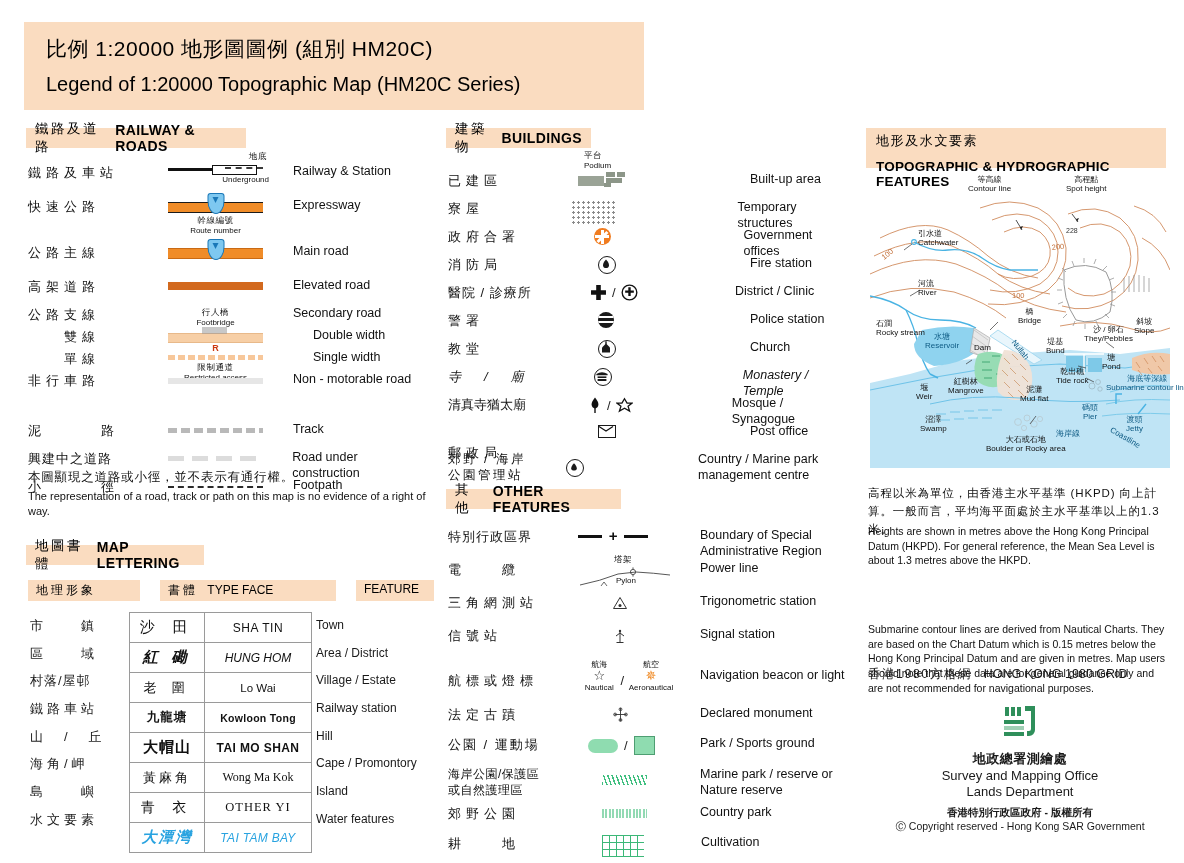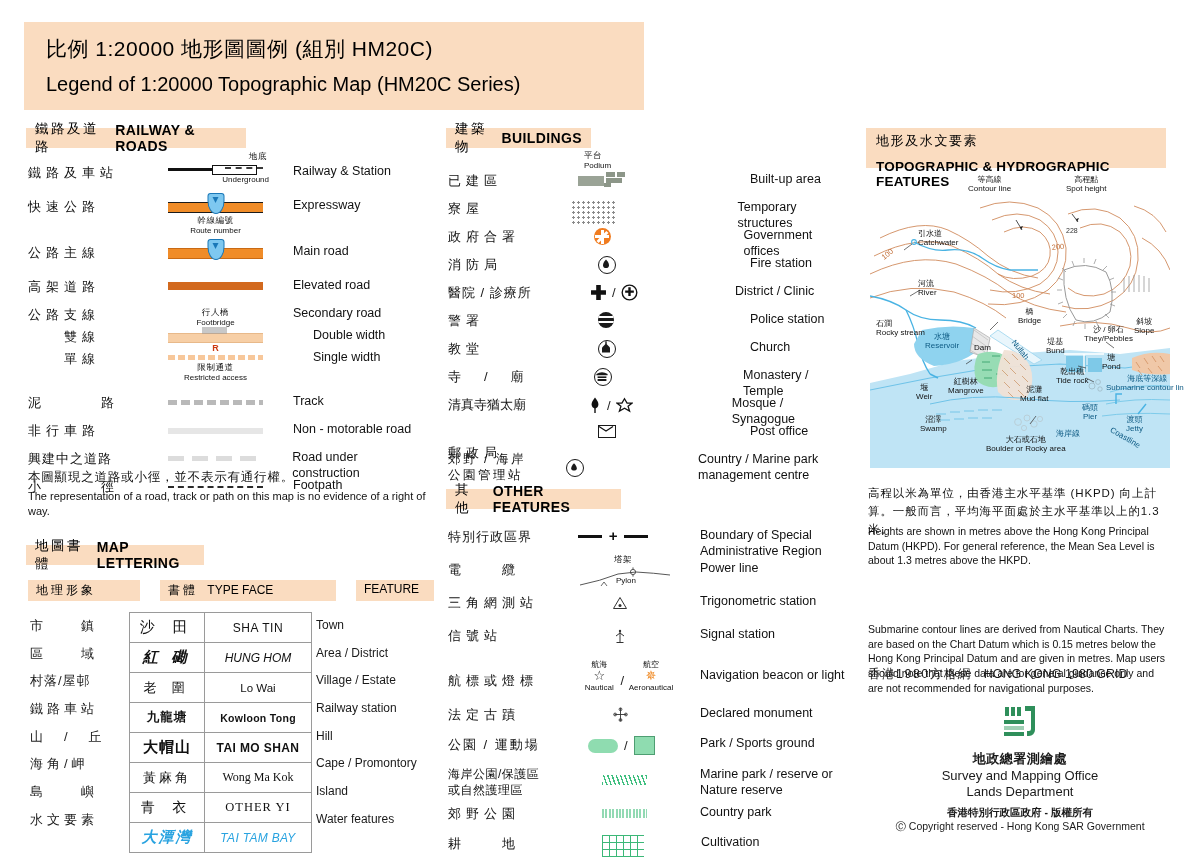--- a/index.html
+++ b/index.html
@@ -243,36 +243,36 @@
         <div class="bar-sec-s"></div>
         <div class="restrict-R">R</div>
         <div class="cap" style="position:absolute;left:0;right:0;top:13px;">
           <div class="c-zh">限制通道</div>
           <div>Restricted access</div>
         </div>
       </div>
       <div class="enlab" style="margin-left:50px;">Single width</div>
     </div>
 
-    <div class="row" style="height:26px;margin-top:24px;">
-      <div class="zhlab" style="width:120px;">
-        <span style="letter-spacing:60px;">泥路</span>
-      </div>
-      <div class="sym" style="width:95px;margin-left:20px;padding-top:6px;">
-        <div class="bar-track"></div>
-      </div>
-      <div class="enlab" style="margin-left:30px;">Track</div>
-    </div>
-
     <div class="row" style="height:26px;margin-top:2px;">
       <div class="zhlab" style="width:120px;letter-spacing:5px;">非行車路</div>
       <div class="sym" style="width:95px;margin-left:20px;padding-top:6px;">
         <div class="bar-nonmot"></div>
       </div>
       <div class="enlab" style="margin-left:30px;">Non - motorable road</div>
+    </div>
+
+    <div class="row" style="height:26px;margin-top:24px;">
+      <div class="zhlab" style="width:120px;">
+        <span style="letter-spacing:60px;">泥路</span>
+      </div>
+      <div class="sym" style="width:95px;margin-left:20px;padding-top:6px;">
+        <div class="bar-track"></div>
+      </div>
+      <div class="enlab" style="margin-left:30px;">Track</div>
     </div>
 
     <div class="row" style="height:26px;margin-top:2px;">
       <div class="zhlab" style="width:120px;letter-spacing:1px;">興建中之道路</div>
       <div class="sym" style="width:95px;margin-left:20px;padding-top:6px;">
         <div class="bar-underc"></div>
       </div>
       <div class="enlab" style="margin-left:30px;">Road under construction</div>
     </div>
 
@@ -451,21 +451,21 @@
         <div class="ico ico-circ">
           <svg width="16" height="16" viewBox="0 0 16 16" style="position:absolute;left:-1px;top:-1px;">
             <path d="M8 3.4 L12 7.6 L12 12.6 L4 12.6 L4 7.6 Z" fill="#1a1a1a"></path>
             <rect x="7.3" y="1.3" width="1.4" height="3.2" fill="#1a1a1a"></rect>
           </svg>
         </div>
       </div>
       <div class="enlab" style="margin-left:80px;">Church</div>
     </div>
 
-    <div class="row" style="height:28px;">
+    <div class="row" style="height:28px;font-style:italic;">
       <div class="zhlab" style="width:118px;letter-spacing:5px;">寺　/　廟</div>
       <div class="sym" style="width:92px;margin-left:12px;padding-left:20px;box-sizing:border-box;">
         <div class="ico ico-circ">
           <svg width="16" height="16" viewBox="0 0 16 16" style="position:absolute;left:-1px;top:-1px;">
             <path d="M2.4 6.1 Q8 2.2 13.6 6.1 L13.6 7.2 L2.4 7.2 Z" fill="#1a1a1a"></path>
             <rect x="3.6" y="8.4" width="8.8" height="1.6" fill="#1a1a1a"></rect>
             <rect x="3.6" y="11" width="8.8" height="2" fill="#1a1a1a"></rect>
           </svg>
         </div>
       </div>

